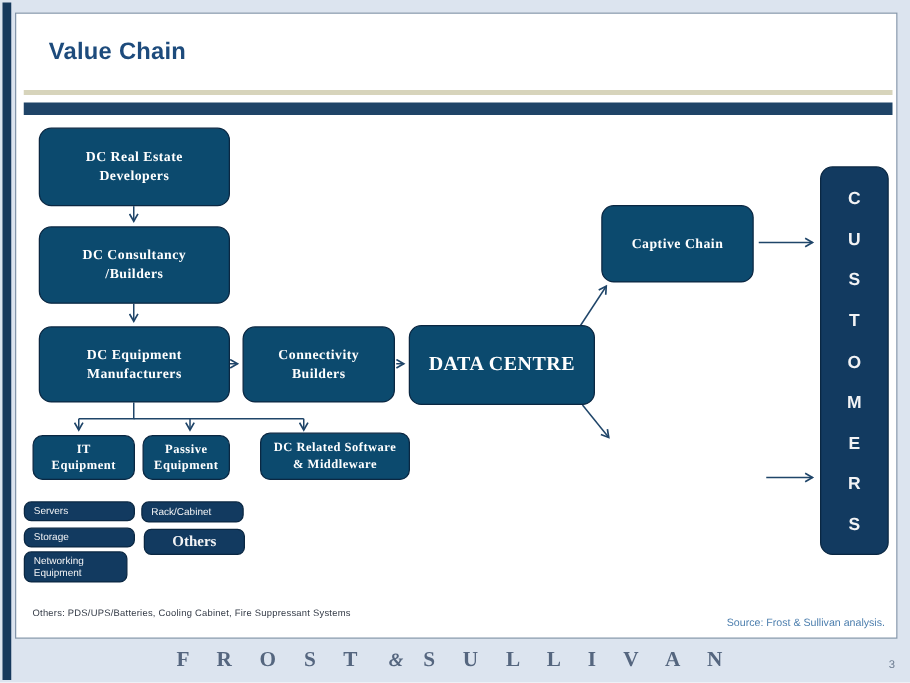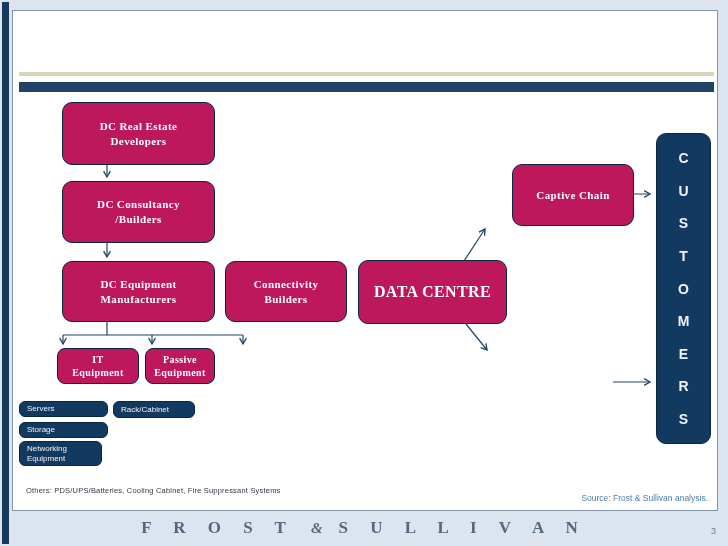--- a/index.html
+++ b/index.html
@@ -16,25 +16,25 @@
     position:absolute;left:12px;top:10px;width:706px;height:501px;
     background:#ffffff;border:1px solid #8496ab;box-sizing:border-box;
   }
   .page-title{
     position:absolute;left:26px;top:20px;
     font-size:19px;font-weight:bold;color:#1d4b7c;letter-spacing:0.2px;
   }
   .rule-tan{position:absolute;left:6px;top:61px;width:695px;height:4px;background:#d7d4bb;}
   .rule-navy{position:absolute;left:6px;top:71px;width:695px;height:10px;background:#1f4467;}
   .nbox{
-    position:absolute;background:#be185d;border:1.5px solid #0a2742;
+    position:absolute;background:#0c4a6e;border:1.5px solid #0a2742;
     border-radius:10px;box-sizing:border-box;
     display:flex;align-items:center;justify-content:center;
     color:#ffffff;text-align:center;
-    font-family:"Liberation Serif", serif;font-weight:bold;margin-left:31px;
+    font-family:"Liberation Serif", serif;font-weight:bold;
   }
   .nbox .box-label{white-space:pre-line;line-height:1.35;letter-spacing:0.4px;}
   .serif11{font-size:11px;}
   .serif10{font-size:10px;}
   .datacentre{font-size:16px;letter-spacing:1.5px;}
   .smallbox{
     position:absolute;background:#123a60;border:1px solid #0a2742;
     border-radius:6px;box-sizing:border-box;
     display:flex;align-items:center;
     color:#f2f3f5;font-size:8px;font-family:"Liberation Sans", sans-serif;
@@ -66,20 +66,21 @@
   .page-number{
     position:absolute;right:12px;top:526px;font-size:9px;color:#6b7b90;
   }
 </style>
 </head>
 <body>
 
 <div class="accent-bar"></div>
 
 <div class="slide">
+  <div class="page-title">Value Chain</div>
   <div class="rule-tan"></div>
   <div class="rule-navy"></div>
 
   <svg class="connectors" viewBox="0 0 706 501" xmlns="http://www.w3.org/2000/svg">
     <defs>
       <marker id="arw" viewBox="0 0 10 10" refX="8" refY="5" markerWidth="7" markerHeight="7" orient="auto">
         <polyline points="1,1 8,5 1,9" fill="none" stroke="#1f4569" stroke-width="1.6"></polyline>
       </marker>
     </defs>
     <g stroke="#1f4569" stroke-width="1.2" fill="none">
@@ -143,33 +144,40 @@
   <div class="nbox serif10" style="left:13px;top:337px;width:82px;height:36px;border-radius:8px;">
     <span class="box-label">IT
 Equipment</span>
   </div>
 
   <div class="nbox serif10" style="left:101px;top:337px;width:70px;height:36px;border-radius:8px;">
     <span class="box-label">Passive
 Equipment</span>
   </div>
 
+  <div class="nbox serif10" style="left:195px;top:335px;width:120px;height:38px;border-radius:8px;">
+    <span class="box-label">DC Related Software
+&amp; Middleware</span>
+  </div>
 
   <div class="smallbox" style="left:6px;top:390px;width:89px;height:16px;">
     <span>Servers</span>
   </div>
 
   <div class="smallbox" style="left:100px;top:390px;width:82px;height:17px;">
     <span>Rack/Cabinet</span>
   </div>
 
   <div class="smallbox" style="left:6px;top:411px;width:89px;height:16px;">
     <span>Storage</span>
   </div>
 
+  <div class="smallbox othersbox" style="left:102px;top:412px;width:81px;height:21px;">
+    <span>Others</span>
+  </div>
 
   <div class="smallbox" style="left:6px;top:430px;width:83px;height:25px;">
     <span style="white-space:pre-line;">Networking
 Equipment</span>
   </div>
 
   <div class="footnote">Others: PDS/UPS/Batteries, Cooling Cabinet, Fire Suppressant Systems</div>
   <div class="source-note">Source: Frost &amp; Sullivan analysis.</div>
 </div>
 

